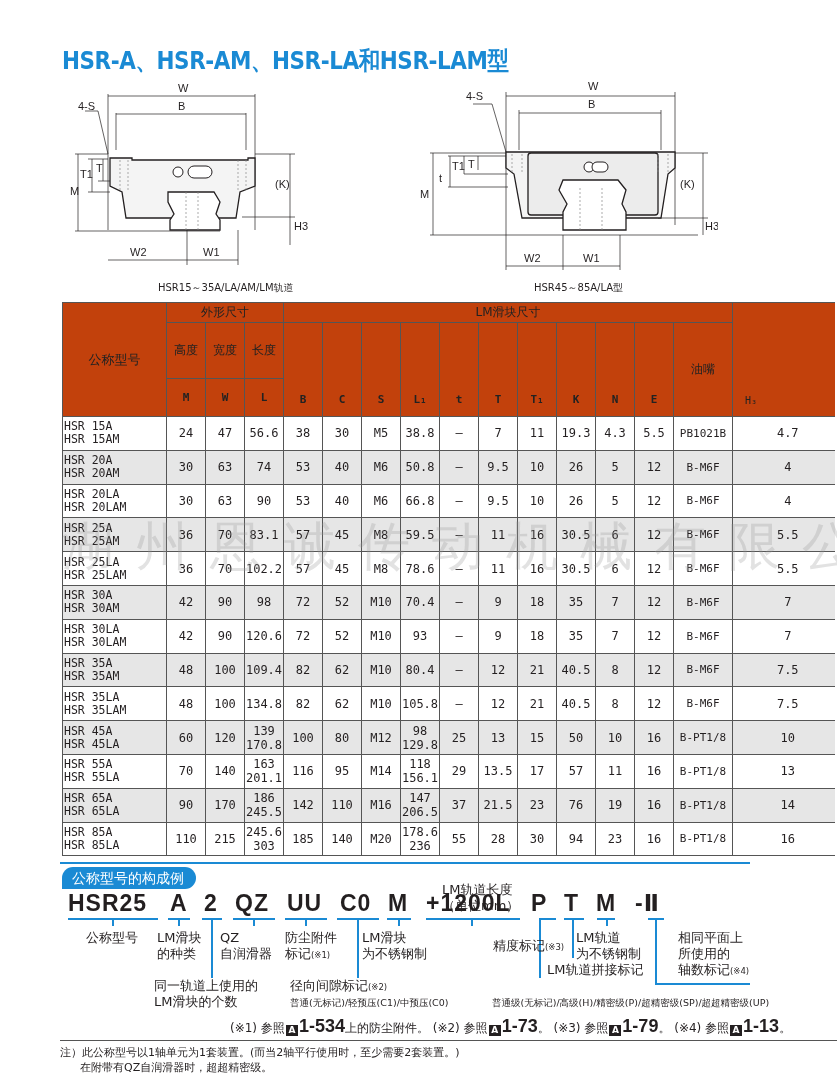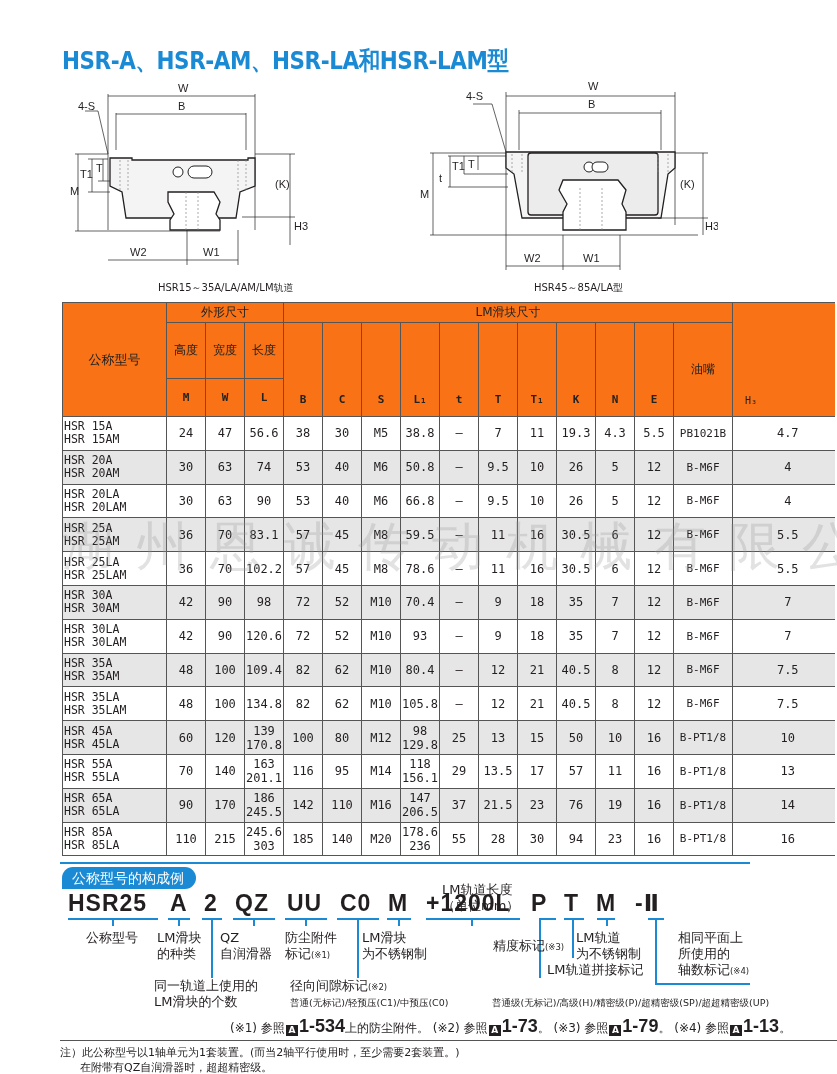--- a/index.html
+++ b/index.html
@@ -14,21 +14,21 @@
   }
   .diagram { position: absolute; }
   .diagram svg { display: block; }
   .diag-caption { position: absolute; font-size: 10px; color: #231f20; }
 
   table.spec {
     position: absolute; left: 62px; top: 302px; border-collapse: collapse;
     font-family: "DejaVu Sans Mono", "Liberation Mono", monospace; font-size: 12px;
   }
   table.spec td, table.spec th { border: 1px solid #555; text-align: center; vertical-align: middle; font-weight: normal; }
-  table.spec thead th { background: #f97316; color: #222; font-family: "DejaVu Sans", sans-serif; }
+  table.spec thead th { background: #c2410c; color: #222; font-family: "DejaVu Sans", sans-serif; }
   table.spec thead .sym { font-family: "DejaVu Sans Mono", monospace; font-size: 11px; font-weight: bold; height: 36px; vertical-align: middle; }
   table.spec tbody tr { height: 33.8px; }
   table.spec tbody tr.alt td { background: #e6e6e6; }
   table.spec td.model { text-align: left; padding-left: 1px; line-height: 13px; font-size: 11.5px; }
   table.spec td.two { line-height: 14px; }
   table.spec td.h3 { text-align: center; padding-left: 8px; }
   table.spec td.lastcol, table.spec th.lastcol { border-right: none; }
   .watermark {
     position: absolute; left: 62px; top: 512px; width: 775px; height: 70px; pointer-events: none;
     font-size: 52px; color: rgba(150,150,150,0.28); letter-spacing: 22px; white-space: nowrap;

